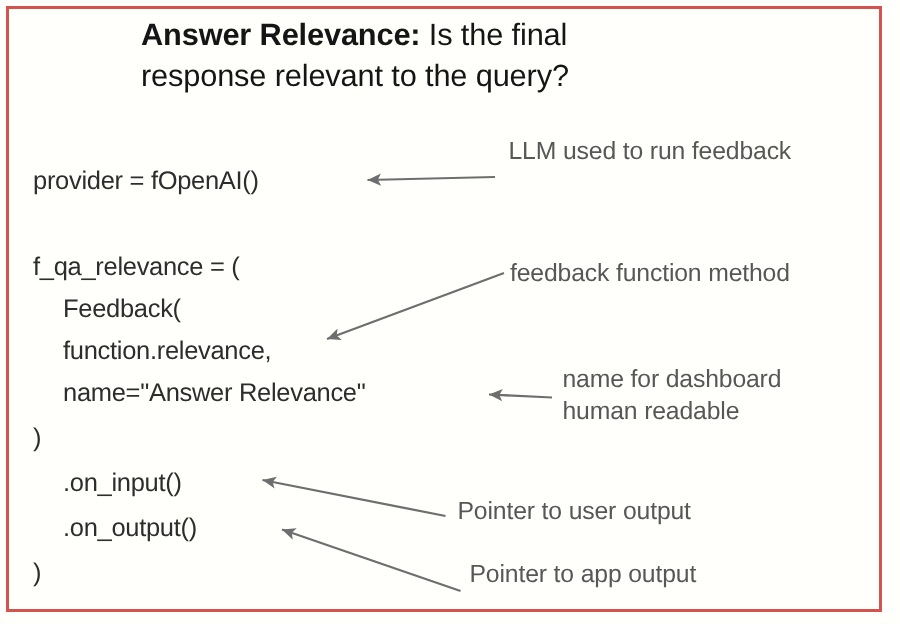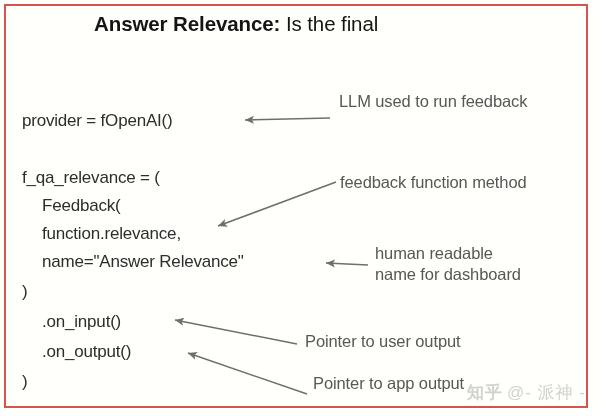--- a/index.html
+++ b/index.html
@@ -80,53 +80,51 @@
   #watermark .wm-logo { font-weight: bold; margin-right: 4px; }
 </style>
 </head>
 <body>
 
 <div id="canvas">
   <div id="frame"></div>
 
   <div id="title">
     <span class="bold">Answer Relevance:</span><span> Is the final</span><br>
+    <span>response relevant to the query?</span>
   </div>
 
   <div id="code-block">
       <div class="code-line" style="left: 22px; top: 110px;">provider = fOpenAI()</div>
       <div class="code-line" style="left: 22px; top: 167px;">f_qa_relevance = (</div>
       <div class="code-line" style="left: 42px; top: 195px; text-align: right;">Feedback(</div>
       <div class="code-line" style="left: 42px; top: 223px;">function.relevance,</div>
       <div class="code-line" style="left: 42px; top: 251px;">name="Answer Relevance"</div>
       <div class="code-line" style="left: 22px; top: 281px;">)</div>
       <div class="code-line" style="left: 42px; top: 311px;">.on_input()</div>
       <div class="code-line" style="left: 42px; top: 341px;">.on_output()</div>
       <div class="code-line" style="left: 22px; top: 371px;">)</div>
     </div>
 
   <div id="annotation-layer">
       <div class="annot" style="left: 339px; top: 91px; text-align: right;"><div>LLM used to run feedback</div></div>
       <div class="annot" style="left: 340px; top: 172px;"><div>feedback function method</div></div>
-      <div class="annot" style="left: 375px; top: 243px;"><div>human readable</div><div>name for dashboard</div></div>
+      <div class="annot" style="left: 375px; top: 243px;"><div>name for dashboard</div><div>human readable</div></div>
       <div class="annot" style="left: 305px; top: 331px;"><div>Pointer to user output</div></div>
       <div class="annot" style="left: 313px; top: 373px;"><div>Pointer to app output</div></div>
     </div>
 
   <svg id="arrows" viewBox="0 0 600 416" xmlns="http://www.w3.org/2000/svg">
     <defs>
       <marker id="ah" markerWidth="7" markerHeight="7" refX="6" refY="3.1" orient="auto" markerUnits="strokeWidth">
         <path d="M6,3.1 L0,0.4 L1.4,3.1 L0,5.8 Z" fill="#6e6e6e"></path>
       </marker>
     </defs>
     <g id="arrow-group">
         <line x1="330" y1="118" x2="245" y2="120" stroke="#6e6e6e" stroke-width="1.5" marker-end="url(#ah)"></line>
         <line x1="336" y1="182" x2="218" y2="226" stroke="#6e6e6e" stroke-width="1.5" marker-end="url(#ah)"></line>
         <line x1="368" y1="265" x2="326" y2="263" stroke="#6e6e6e" stroke-width="1.5" marker-end="url(#ah)"></line>
         <line x1="297" y1="344" x2="175" y2="320" stroke="#6e6e6e" stroke-width="1.5" marker-end="url(#ah)"></line>
         <line x1="307" y1="394" x2="188" y2="353" stroke="#6e6e6e" stroke-width="1.5" marker-end="url(#ah)"></line>
       </g>
   </svg>
 
-  <div id="watermark">
-    <span class="wm-logo">知乎</span><span>@- 派神 -</span>
-  </div>
 </div>
 
 </body></html>

